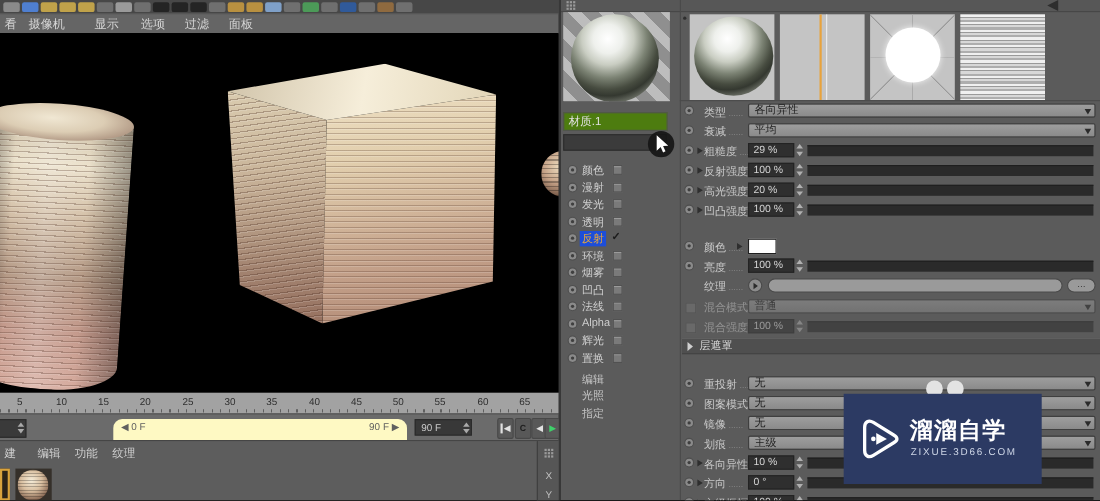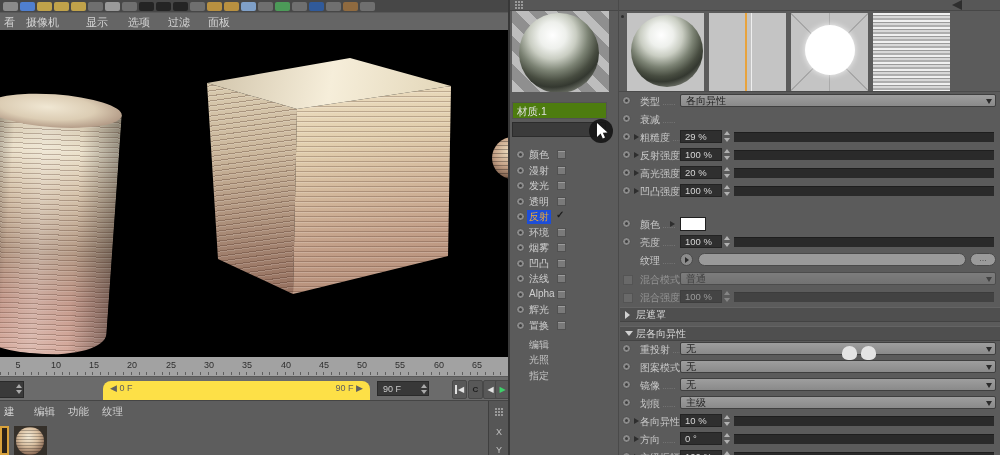--- a/index.html
+++ b/index.html
@@ -56,21 +56,21 @@
       repeating-linear-gradient(180deg, rgba(0,0,0,.30) 0 1px, transparent 1px 4px),
       radial-gradient(circle at 40% 35%, #ecdcbe 0%, #c5a287 40%, #775947 72%, #46342a 100%);}
 
   
   .ruler{left:0;top:357px;width:508px;height:19px;background:#a2a2a2;color:#2e2e2e;font-size:9px;}
   .ruler span{position:absolute;top:3px;width:20px;text-align:center;}
   .ruler::after{content:"";position:absolute;left:0;right:0;bottom:1px;height:3px;
     background:repeating-linear-gradient(90deg, rgba(40,40,40,.55) 0 1px, transparent 1px 7.7px);}
   .transport{left:0;top:376px;width:508px;height:24px;background:#6b6b6b;border-top:1px solid #5a5a5a;}
   .cutfield{position:absolute;left:-14px;top:4px;width:36px;height:15px;background:#3a3a3a;border:1px solid #2a2a2a;}
-  .pill{position:absolute;left:103px;top:4px;width:267px;height:32px;background:#fde047;border-radius:8px;
+  .pill{position:absolute;left:103px;top:4px;width:267px;height:32px;background:#fef9c3;border-radius:8px;
         color:#606060;font-size:9px;line-height:15px;}
   .pill .l{position:absolute;left:7px;} .pill .r{position:absolute;right:7px;}
   .framebox{position:absolute;left:377px;top:4px;width:52px;height:15px;background:#383838;border:1px solid #2a2a2a;
         color:#cccccc;font-size:9px;line-height:15px;padding-left:5px;box-sizing:border-box;}
   .stp{position:absolute;right:1px;top:2px;width:7px;height:10px;}
   .stp i{position:absolute;left:1px;width:0;height:0;border-left:3px solid transparent;border-right:3px solid transparent;}
   .stp i.u{top:0;border-bottom:4px solid #aaa;} .stp i.d{bottom:0;border-top:4px solid #aaa;}
   .tbtn{position:absolute;top:3px;width:13px;height:17px;background:#585858;border:1px solid #484848;border-radius:2px;
         color:#e2e2e2;font-size:8px;line-height:17px;text-align:center;}
   .tbtn.play{color:#3fd06a;}
@@ -360,20 +360,21 @@
     <div class="hline"></div>
 
     <div class="prow" style="top:93px">
       <span class="rd"></span>
       <span class="lbl">类型</span>
       <span class="dd"><span>各向异性</span><span class="arr"></span></span>
     </div>
     <div class="prow" style="top:111px">
       <span class="rd"></span>
       <span class="lbl">衰减</span>
+      <span class="dd"><span>平均</span><span class="arr"></span></span>
     </div>
     <div class="prow" style="top:129px">
       <span class="rd"></span>
         <span class="exp"></span>
       <span class="lbl">粗糙度</span>
       <span class="val">29 %</span>
       <span class="vstp">
           <i class="u"></i>
           <i class="d"></i>
         </span>
@@ -449,24 +450,20 @@
           <i class="u"></i>
           <i class="d"></i>
         </span>
       <span class="track"><span class="fill" style="background: rgb(142, 142, 142); width: 100%;"></span></span>
     </div>
 
     <div class="hdr" style="top:307px">
       <span class="tri closed"></span>
         <b>层遮罩</b>
     </div>
-    <div class="hdr" style="top:326px">
-      <span class="tri open"></span>
-        <b>层各向异性</b>
-    </div>
 
     <div class="prow" style="top:341px">
       <span class="rd"></span>
       <span class="lbl">重投射</span>
       <span class="dd"><span>无</span><span class="arr"></span></span>
     </div>
     <div class="prow" style="top:359px">
       <span class="rd"></span>
       <span class="lbl">图案模式</span>
       <span class="dd"><span>无</span><span class="arr"></span></span>
@@ -509,15 +506,24 @@
       <span class="lbl">主级振幅</span>
       <span class="val">100 %</span>
       <span class="vstp">
           <i class="u"></i>
         </span>
       <span class="track"><span class="fill" style="width: 100%;"><em></em></span></span>
     </div>
 
     <span class="wm-dot" style="left:332px"></span>
     <span class="wm-dot" style="left:351px"></span>
+    <div class="wm">
+      <svg width="44" height="44" style="position:absolute;left:12px;top:19px" viewBox="0 0 50 50">
+        <path d="M17 8 C12 5 8 7.5 8 13 L8 37 C8 42.5 12 45 17 42 L38 29 C42.5 26.3 42.5 23.7 38 21 Z" fill="none" stroke="#ffffff" stroke-width="3.4" stroke-linejoin="round"></path>
+        <path d="M20 19 L31 25 L20 31 Z" fill="#ffffff"></path>
+        <circle cx="17" cy="25" r="2.4" fill="#ffffff"></circle>
+      </svg>
+      <span class="brand">溜溜自学</span>
+      <span class="site">zixue.3d66.com</span>
+    </div>
   </div>
 
 </div>
 
 </body></html>

